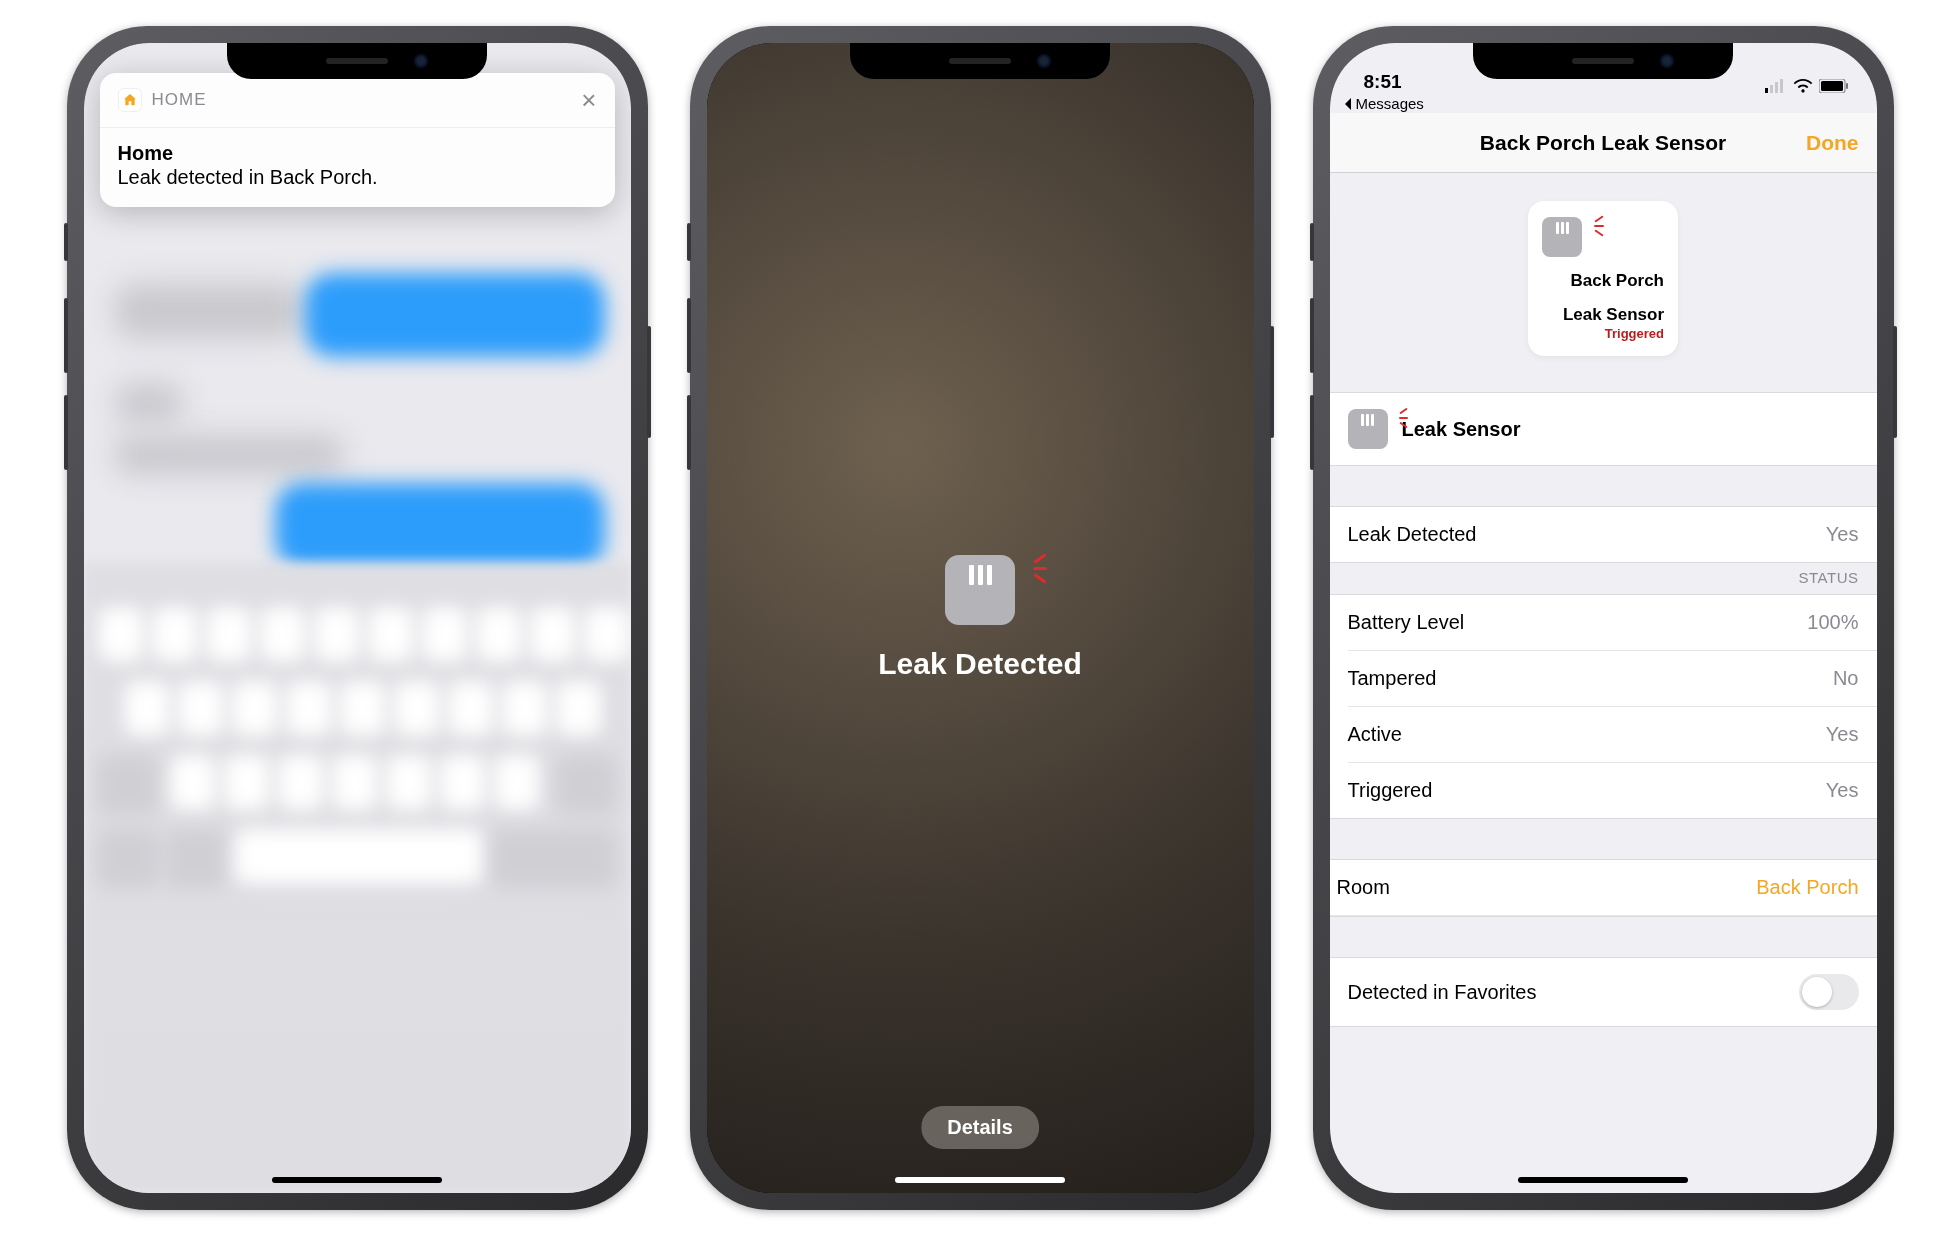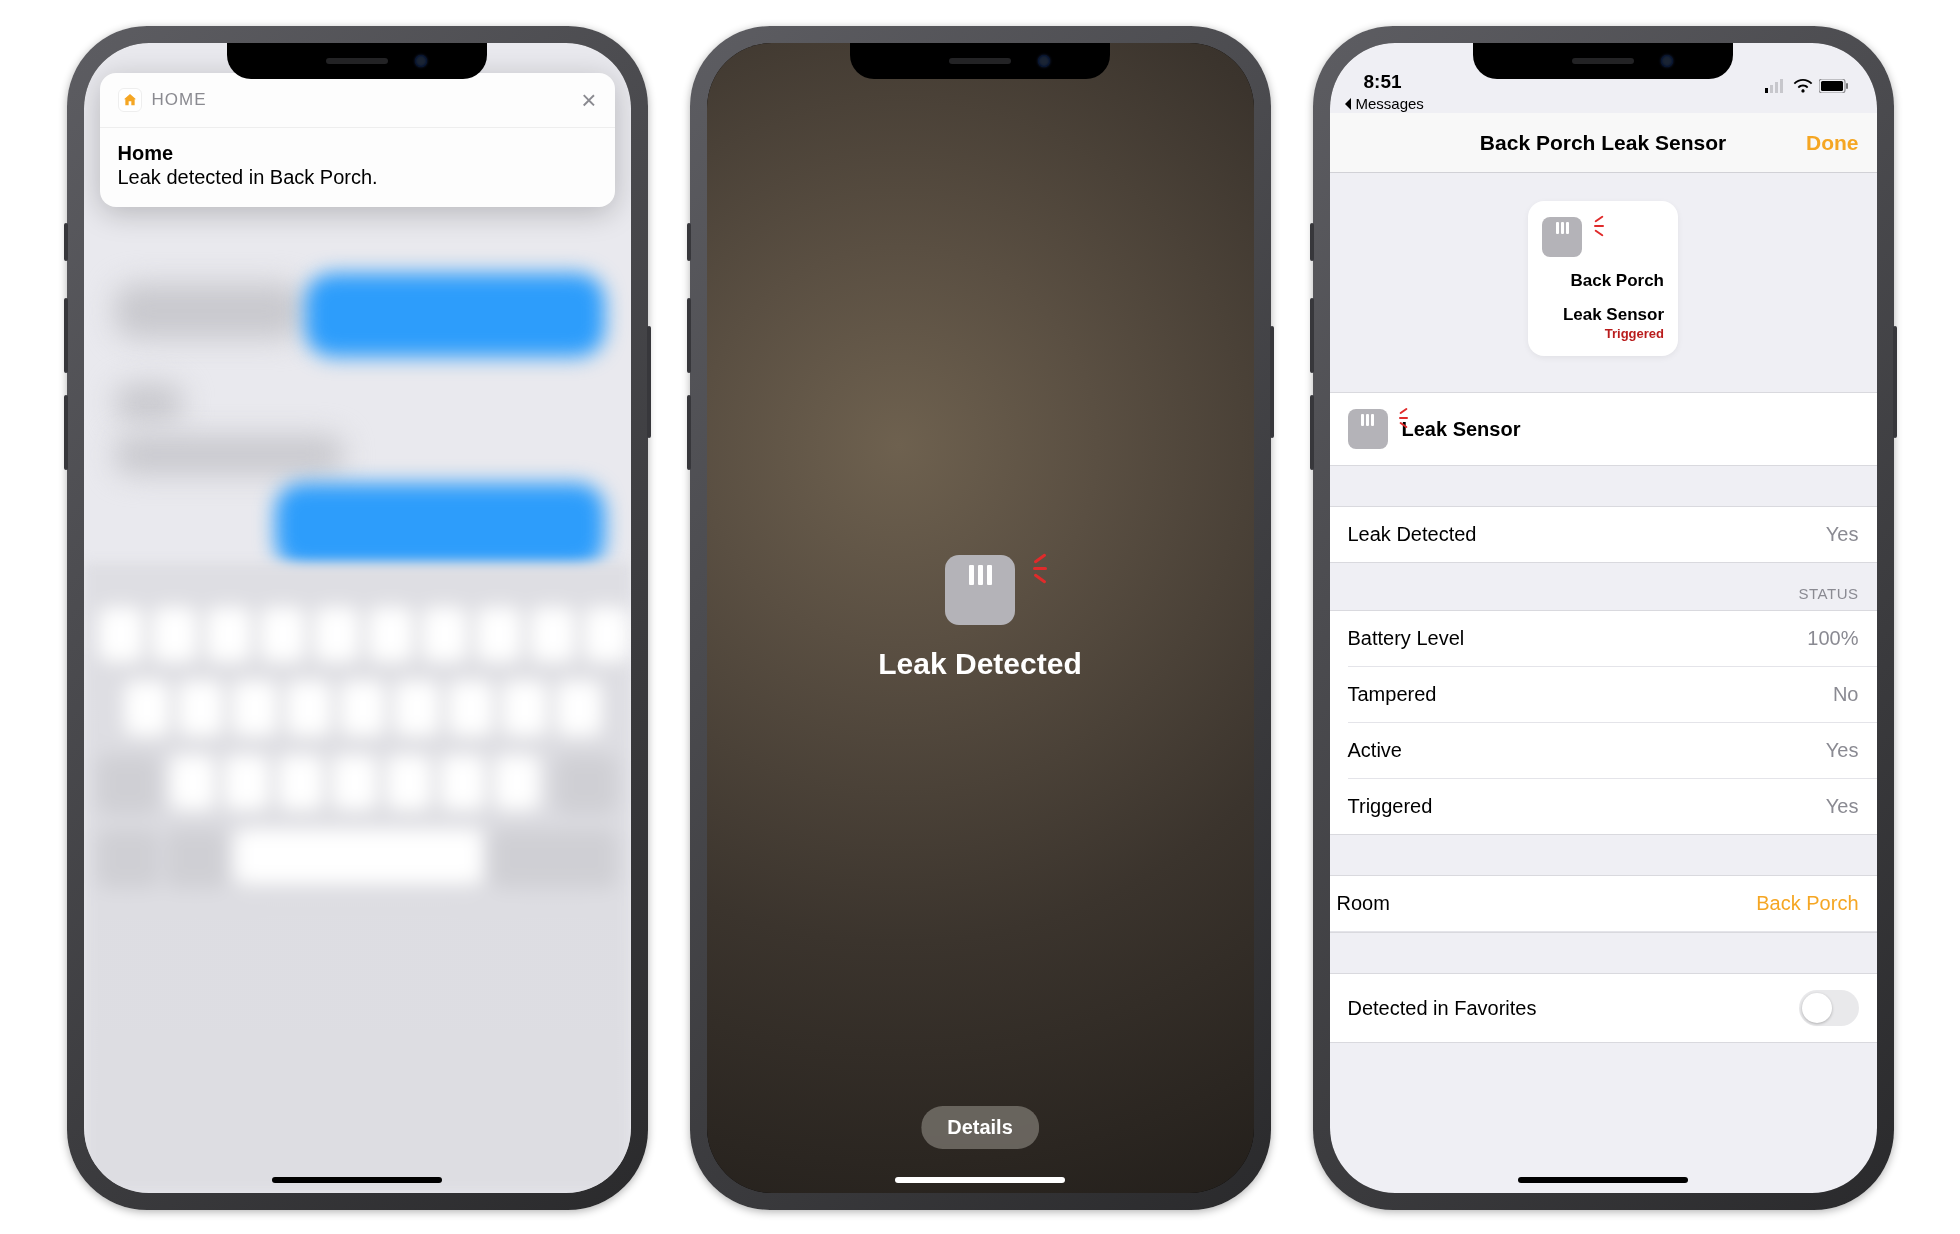--- a/index.html
+++ b/index.html
@@ -94,21 +94,21 @@
 .tile-card .sic { width:40px;height:40px;border-radius:8px;background:#b4b3b8;display:flex;align-items:flex-start;justify-content:center;padding-top:5px; position:relative; }
 .tile-card .sic .bars{display:flex;gap:2px;}
 .tile-card .sic .bars span{width:3px;height:12px;background:#fff;border-radius:1px;}
 .tile-card .sic .p{position:absolute;right:-12px;top:3px;}
 .tile-card .sic .p span{position:absolute;width:10px;height:2px;background:#e02b2b;border-radius:2px;}
 .tile-card .sic .p span:nth-child(1){transform:rotate(-35deg);top:-2px;}
 .tile-card .sic .p span:nth-child(2){top:5px;}
 .tile-card .sic .p span:nth-child(3){transform:rotate(35deg);top:12px;}
 .tile-card .l1{margin-top:14px;font-size:17px;font-weight:700;color:#000;line-height:1.2;}
 .tile-card .l2{font-size:13px;font-weight:700;color:#b91c1c;line-height:1.25;}
-.sec-head { font-size:15px; color:#8a8a92; padding: 22px 18px 8px 18px; letter-spacing:.5px; }
+.sec-head { font-size:15px; color:#8a8a92; padding: 6px 18px 8px 18px; letter-spacing:.5px; }
 .list { background:#fff; border-top:1px solid #d9d9de; border-bottom:1px solid #d9d9de;}
 .row { display:flex; align-items:center; padding:16px 18px; font-size:20px; color:#000; }
 .row + .row { border-top:1px solid #e4e4e9; margin-left:18px; padding-left:0;}
 .row + .row > *:first-child{ }
 .row .v { margin-left:auto; color:#8a8a92; font-size:20px;}
 .row .v.orange { color:#f5a623; }
 .row .icn { width:40px;height:40px;border-radius:8px;background:#b4b3b8;display:flex;align-items:flex-start;justify-content:center;padding-top:5px;margin-right:14px;position:relative;}
 .row .icn .bars{display:flex;gap:2px;}
 .row .icn .bars span{width:3px;height:12px;background:#fff;border-radius:1px;}
 .row .icn .p{position:absolute;right:-11px;top:3px;}

